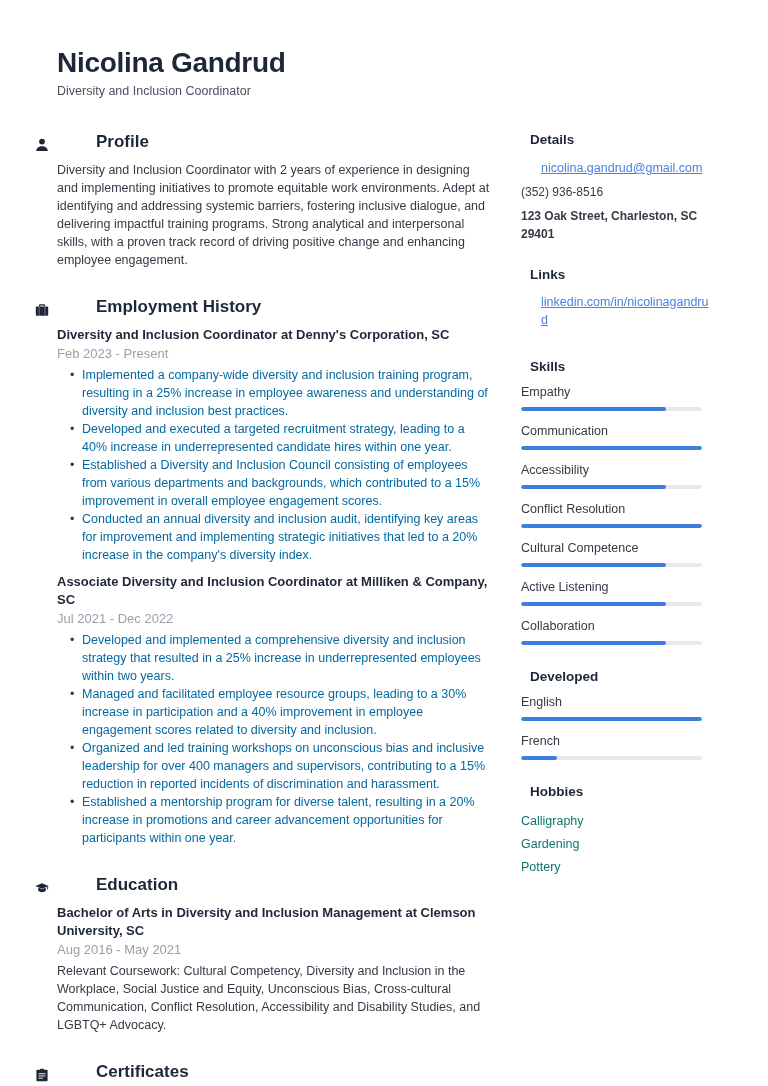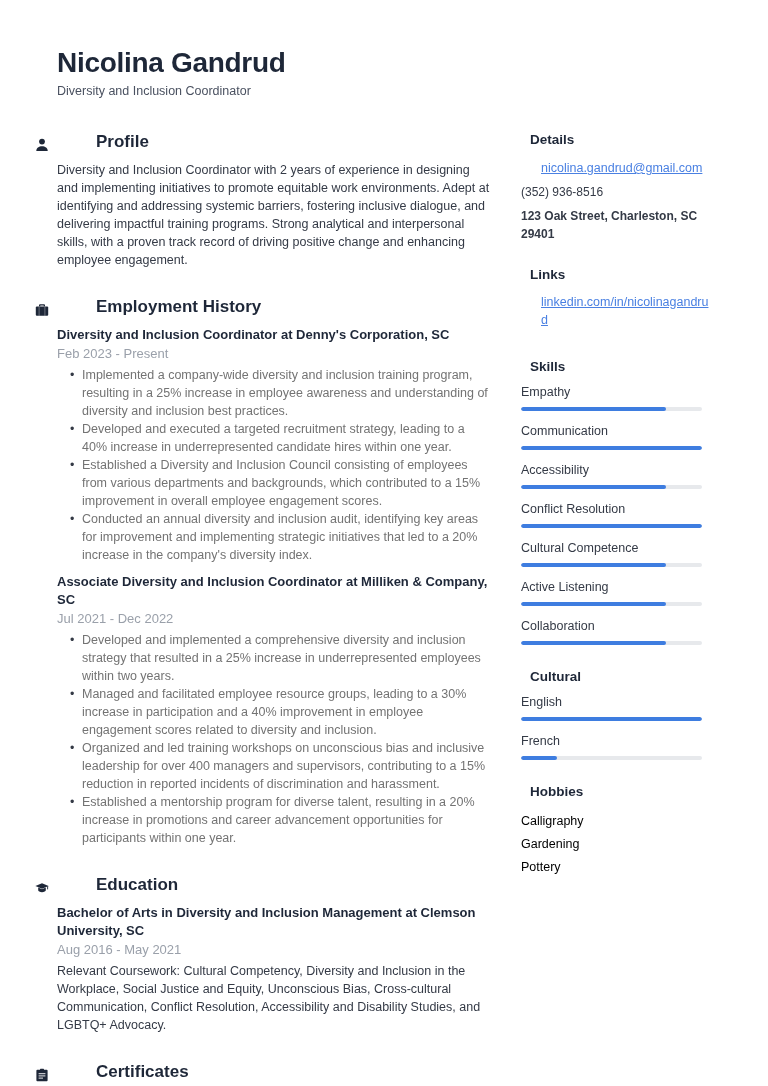--- a/index.html
+++ b/index.html
@@ -30,39 +30,39 @@
   h2.sec-title { font-size:17px; font-weight:700; color:#1e2738; }
 
   .body-text { font-size:12.5px; line-height:18px; color:#343a46; }
 
   .job { margin-bottom:9px; }
   .job-title { font-size:13px; font-weight:700; color:#1e2738; line-height:18px; margin-bottom:2px; }
   .dates { font-size:13px; color:#9aa0aa; margin-bottom:5px; }
   ul.bullets { list-style:none; }
   ul.bullets li {
     position:relative; padding-left:25px;
-    font-size:12.5px; line-height:18px; color:#737373;
+    font-size:12.5px; line-height:18px; color:#0369a1;
   }
   ul.bullets li::before {
     content:"•"; position:absolute; left:13px; top:0; color:#343a46;
   }
 
   
   .side-group { margin-bottom:24px; }
   .side-title { font-size:13.5px; font-weight:700; color:#1e2738; margin-bottom:11px;padding-left:9px; }
   .side-item { font-size:12px; line-height:18px; color:#343a46; margin-bottom:6px; }
   a.link { color:#4a80e2; font-size:12.5px; line-height:18px; display:inline-block; margin-bottom:6px; word-break:break-all;margin-left:20px; }
   .addr { margin-bottom:0;font-weight:bold; }
 
   .meter { margin-bottom:13px; }
   .meter-label { font-size:12.5px; color:#343a46; margin-bottom:8px; }
   .bar { width:181px; height:4px; background:#e7e9ec; border-radius:2px; overflow:hidden; }
   .fill { height:4px; background:#3e7de0; border-radius:2px; }
 
-  .hobby { font-size:12.5px; line-height:23px; color:#000000; }
+  .hobby { font-size:12.5px; line-height:23px; color:#0f766e; }
 </style>
 </head>
 <body>
 
 <div class="page">
 
   <div class="header">
     <div class="name">Nicolina Gandrud</div>
     <div class="subtitle">Diversity and Inclusion Coordinator</div>
   </div>
@@ -211,21 +211,21 @@
         </div>
         <div class="meter">
           <div class="meter-label">Collaboration</div>
           <div class="bar">
               <div class="fill" style="width: 80%;"></div>
             </div>
         </div>
       </div>
 
       <div class="side-group">
-        <div class="side-title">Cultural</div>
+        <div class="side-title">Developed</div>
         <div class="meter">
           <div class="meter-label">English</div>
           <div class="bar">
               <div class="fill" style="width: 100%;"></div>
             </div>
         </div>
         <div class="meter">
           <div class="meter-label">French</div>
           <div class="bar">
               <div class="fill" style="width: 20%;"></div>

